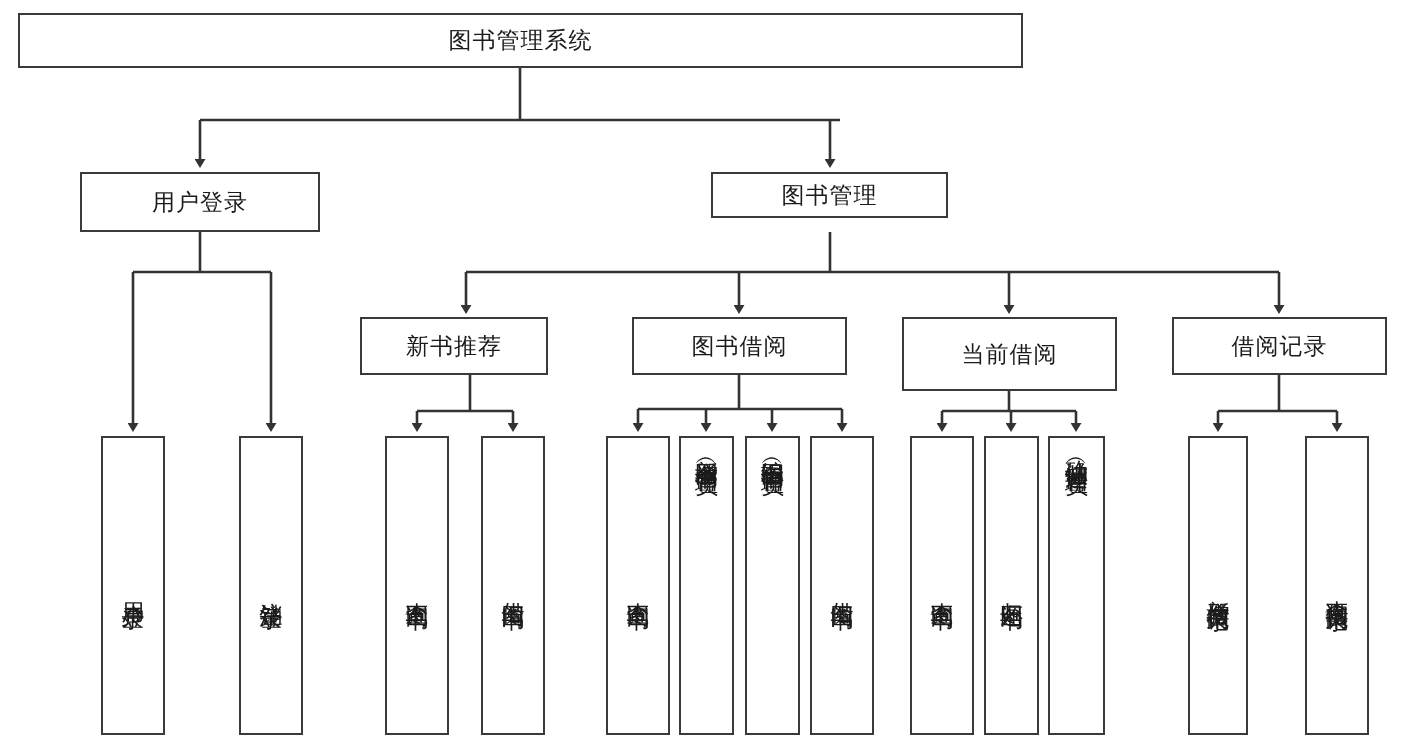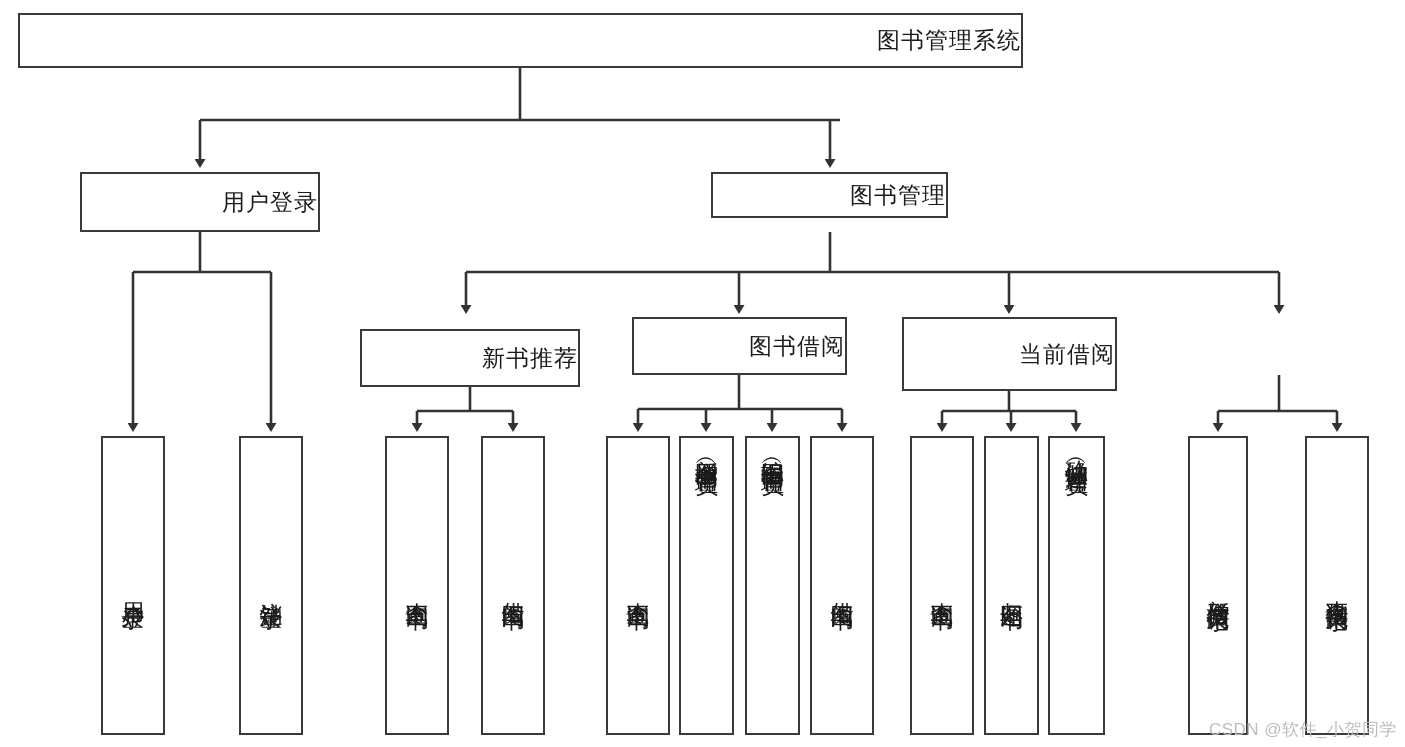--- a/index.html
+++ b/index.html
@@ -24,21 +24,21 @@
     width: 1405px;
     height: 747px;
   }
   .node-box {
     position: absolute;
     box-sizing: border-box;
     background: #ffffff;
     border: 2px solid #3a3a3a;
     display: flex;
     align-items: center;
-    justify-content: flex-end;
+    justify-content: center;
     color: #1b1b1b;
   }
   .node-box.horizontal {
     font-size: 23px;
     letter-spacing: 1px;
   }
   .node-box.vertical {
     font-size: 23px;
     align-items: flex-start;
     justify-content: center;
@@ -128,28 +128,31 @@
     <span>图书管理系统</span>
   </div>
 
   <div class="node-box horizontal" style="left:80px; top:172px; width:240px; height:60px;">
     <span>用户登录</span>
   </div>
   <div class="node-box horizontal" style="left:711px; top:172px; width:237px; height:46px;">
     <span>图书管理</span>
   </div>
 
-  <div class="node-box horizontal" style="left:360px; top:317px; width:220px; height:58px;margin-top:12px;">
+  <div class="node-box horizontal" style="left:360px; top:317px; width:188px; height:58px;">
     <span>新书推荐</span>
   </div>
   <div class="node-box horizontal" style="left:632px; top:317px; width:215px; height:58px;">
     <span>图书借阅</span>
   </div>
   <div class="node-box horizontal" style="left:902px; top:317px; width:215px; height:74px;">
     <span>当前借阅</span>
+  </div>
+  <div class="node-box horizontal" style="left:1172px; top:317px; width:215px; height:58px;">
+    <span>借阅记录</span>
   </div>
 
   <div class="node-box vertical leaf-center" style="left:101px; top:436px; width:64px; height:299px;">
     <span class="vtext">用户登录</span>
   </div>
   <div class="node-box vertical leaf-center" style="left:239px; top:436px; width:64px; height:299px;">
     <span class="vtext">注销登录</span>
   </div>
 
   <div class="node-box vertical leaf-center" style="left:385px; top:436px; width:64px; height:299px;">
@@ -182,15 +185,14 @@
     <span class="vtext">确认归还（管理员）</span>
   </div>
 
   <div class="node-box vertical leaf-center" style="left:1188px; top:436px; width:60px; height:299px;">
     <span class="vtext">新增借阅记录</span>
   </div>
   <div class="node-box vertical leaf-center" style="left:1305px; top:436px; width:64px; height:299px;">
     <span class="vtext">查询借阅记录</span>
   </div>
 
-  <div id="watermark">CSDN @软件_小贺同学</div>
 
 </div>
 
 </body></html>

